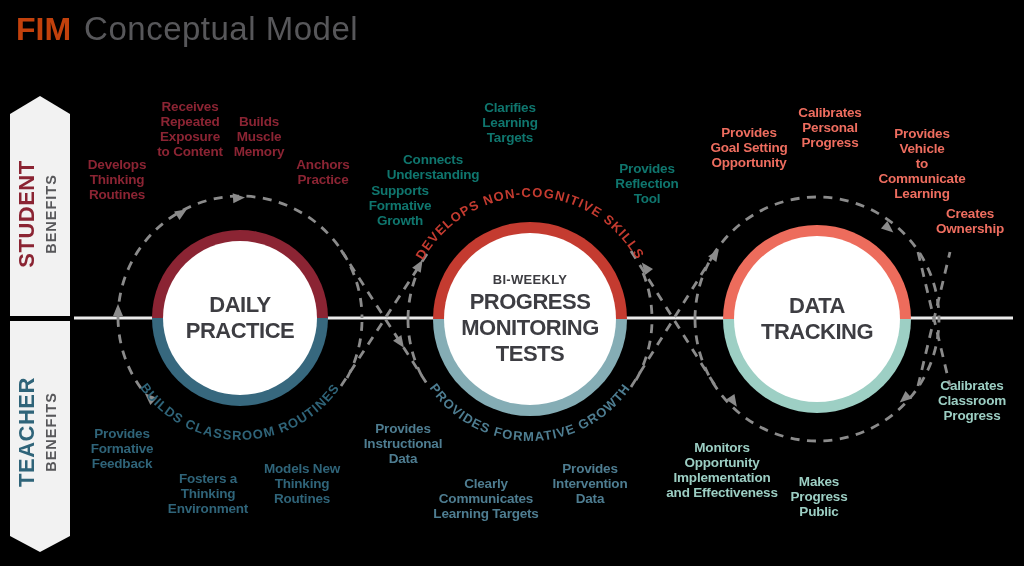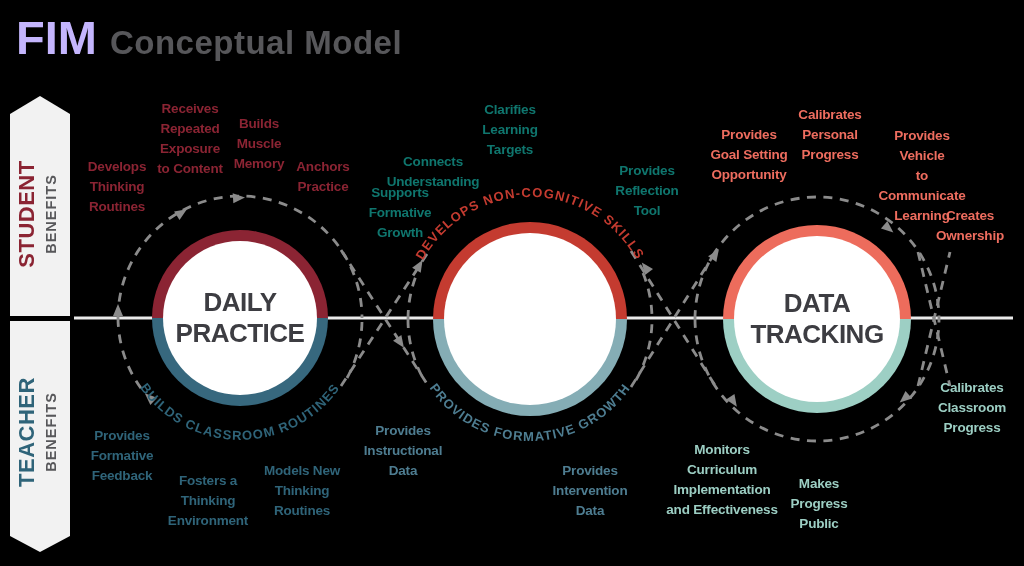--- a/index.html
+++ b/index.html
@@ -2,31 +2,31 @@
 <html><head>
 <meta charset="utf-8">
 <style>
   html,body{margin:0;padding:0;background:#000;}
   .stage{position:relative;width:1024px;height:566px;background:#000;overflow:hidden;
          font-family:"Liberation Sans", sans-serif;}
   .stage svg{position:absolute;left:0;top:0;}
 
   
   .title{position:absolute;left:16px;top:10px;white-space:nowrap;}
-  .brand{font-size:47px;font-weight:800;color:#c4b5fd;letter-spacing:0px;}
-  .subtitle{font-size:33px;font-weight:700;color:#57575a;margin-left:13px;letter-spacing:0.5px;}
+  .brand{font-size:32px;font-weight:800;color:#c2410c;letter-spacing:0px;}
+  .subtitle{font-size:33px;font-weight:400;color:#57575a;margin-left:13px;letter-spacing:0.5px;}
 
   
   .circle-title{position:absolute;transform:translate(-50%,-50%);text-align:center;color:#3d3d42;}
   .circle-pre{font-size:13px;font-weight:700;letter-spacing:0.3px;margin-bottom:2px;}
-  .circle-main{font-size:26px;font-weight:700;line-height:1.18;letter-spacing:-0.5px;white-space:pre-line;}
+  .circle-main{font-size:22px;font-weight:700;line-height:1.18;letter-spacing:-0.5px;white-space:pre-line;}
 
   
   .benefit{position:absolute;transform:translateX(-50%);text-align:center;
-           font-size:13.5px;font-weight:700;line-height:20px;letter-spacing:-0.2px;
+           font-size:13.5px;font-weight:700;line-height:15px;letter-spacing:-0.2px;
            white-space:pre-line;}
   .c-maroon{color:#8b2433;}
   .c-red{color:#0f766e;}
   .c-coral{color:#ee6d5f;}
   .c-teal-dark{color:#2f6479;}
   .c-teal-mid{color:#4e7d91;}
   .c-mint{color:#9ccec3;}
 
   .ribbon-main{font-size:22px;font-weight:700;letter-spacing:0.5px;}
   .ribbon-sub{font-size:14.5px;font-weight:700;letter-spacing:1px;}
@@ -114,20 +114,26 @@
     </g>
   </svg>
 
   <div class="title">
     <span class="brand">FIM</span><span class="subtitle">Conceptual Model</span>
   </div>
 
   <div class="circle-title" style="left:240px;top:318px;width:170px">
     <div class="circle-main">DAILY
 PRACTICE</div>
+  </div>
+  <div class="circle-title" style="left:530px;top:319px;width:180px">
+    <div class="circle-pre">BI-WEEKLY</div>
+    <div class="circle-main">PROGRESS
+MONITORING
+TESTS</div>
   </div>
   <div class="circle-title" style="left:817px;top:319px;width:170px">
     <div class="circle-main">DATA
 TRACKING</div>
   </div>
 
   <div class="benefit c-maroon" style="left:117px;top:157px">Develops
 Thinking
 Routines</div>
   <div class="benefit c-maroon" style="left:190px;top:99px">Receives
@@ -167,25 +173,28 @@
 Feedback</div>
   <div class="benefit c-teal-dark" style="left:208px;top:471px">Fosters a
 Thinking
 Environment</div>
   <div class="benefit c-teal-dark" style="left:302px;top:461px">Models New
 Thinking
 Routines</div>
   <div class="benefit c-teal-mid" style="left:403px;top:421px">Provides
 Instructional
 Data</div>
+  <div class="benefit c-teal-mid" style="left:486px;top:476px">Clearly
+Communicates
+Learning Targets</div>
   <div class="benefit c-teal-mid" style="left:590px;top:461px">Provides
 Intervention
 Data</div>
   <div class="benefit c-mint" style="left:722px;top:440px">Monitors
-Curriculum
+Opportunity
 Implementation
 and Effectiveness</div>
   <div class="benefit c-mint" style="left:819px;top:474px">Makes
 Progress
 Public</div>
   <div class="benefit c-mint" style="left:972px;top:378px">Calibrates
 Classroom
 Progress</div>
 
 </div>

